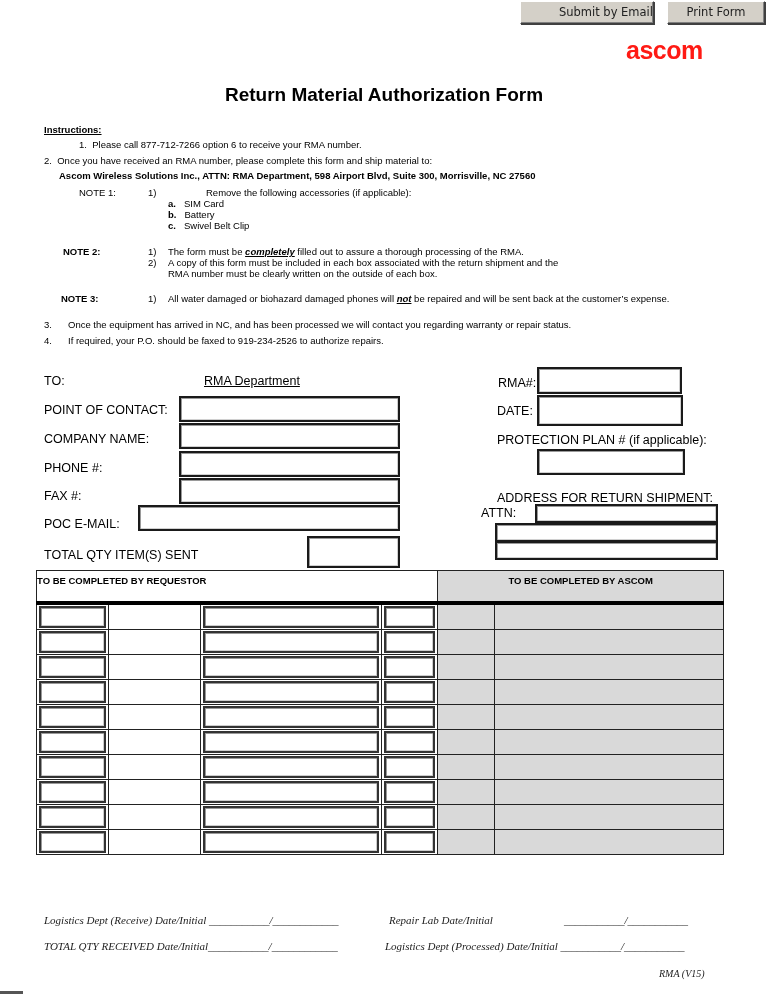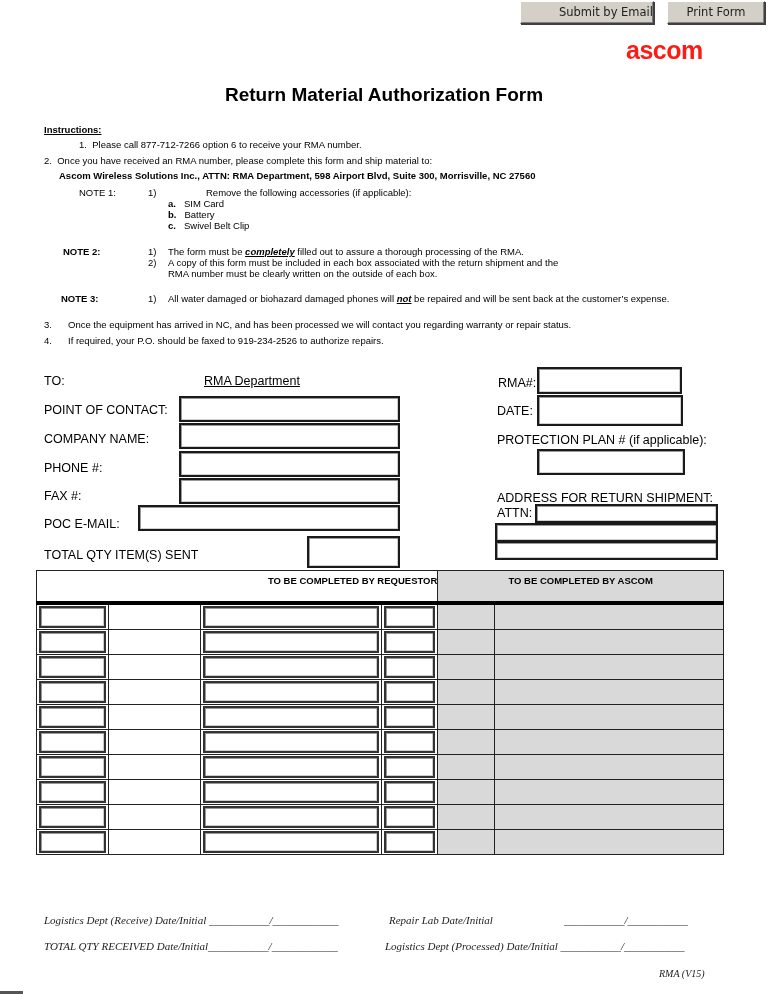--- a/index.html
+++ b/index.html
@@ -7,21 +7,21 @@
   .abs { position:absolute; }
   .btn { position:absolute; top:1px; height:21px; background:#d4d0c8; border:1px solid #404040; border-top-color:#ffffff; border-left-color:#ffffff; box-shadow:1px 1px 0 #404040, inset -1px -1px 0 #808080; font-family:"DejaVu Sans", sans-serif; font-size:11.5px; color:#222; text-align:center; line-height:20px; cursor:pointer; }
   .logo { position:absolute; left:626px; top:36px; font-family:"Liberation Sans", sans-serif; font-weight:bold; font-size:25px; color:#ff1a14; letter-spacing:-0.5px; }
   .title { position:absolute; left:0; width:768px; top:84px; text-align:center; font-weight:bold; font-size:19px; }
   .small { font-size:9.5px; line-height:12px; }
   .lbl { position:absolute; font-size:12.5px; }
   .field { position:absolute; background:#fff; border:2px solid #1a1a1a; box-shadow:inset 1px 1px 0 #9a9a9a, inset -1px -1px 0 #d0d0d0; box-sizing:border-box; }
   .sig { position:absolute; font-family:"Liberation Serif", serif; font-style:italic; font-size:11px; color:#222; }
   table.rma { position:absolute; left:36px; top:570px; width:688px; border-collapse:collapse; font-size:9.5px; }
   table.rma td, table.rma th { border:1px solid #222; padding:0; }
-  .hdr-req { height:26px; text-align:right; font-weight:bold; vertical-align:top; padding-top:4px !important; }
+  .hdr-req { height:26px; text-align:left; font-weight:bold; vertical-align:top; padding-top:4px !important; }
   .hdr-asc { background:#d9d9d9; text-align:center; font-weight:bold; vertical-align:top; padding-top:4px !important; }
   .colh { font-weight:bold; vertical-align:top; padding:4px 4px 0 4px !important; height:50px; }
   .thick-bottom td, .thick-bottom th { border-bottom:4px solid #000 !important; }
   .gray { background:#d9d9d9; }
   .row td { height:23px; }
   .cellfield { display:block; margin:1px 2px; height:18px; background:#fff; border:2px solid #333; box-shadow:inset 1px 1px 0 #999, inset -1px -1px 0 #ccc; }
 </style>
 </head>
 <body>
 
@@ -91,21 +91,21 @@
 <div class="lbl" style="left:498px; top:376px;">RMA#:</div>
 <input class="field" style="left: 537px; top: 367px; width: 145px; height: 27px;" value="">
 
 <div class="lbl" style="left:497px; top:404px;">DATE:</div>
 <input class="field" style="left: 537px; top: 395px; width: 146px; height: 31px;" value="">
 
 <div class="lbl" style="left:497px; top:433px;">PROTECTION PLAN # (if applicable):</div>
 <input class="field" style="left: 537px; top: 449px; width: 148px; height: 26px;" value="">
 
 <div class="lbl" style="left:497px; top:491px;">ADDRESS FOR RETURN SHIPMENT:</div>
-<div class="lbl" style="left:497px; top:506px;">ATTN:</div>
+<div class="lbl" style="left:481px; top:506px;">ATTN:</div>
 <input class="field" style="left: 535px; top: 504px; width: 183px; height: 19px;" value="">
 <input class="field" style="left: 495px; top: 523px; width: 223px; height: 19px;" value="">
 <input class="field" style="left: 495px; top: 541px; width: 223px; height: 19px;" value="">
 
 <table class="rma">
   <colgroup>
     <col style="width:72px">
       <col style="width:92px">
       <col style="width:182px">
       <col style="width:56px">

